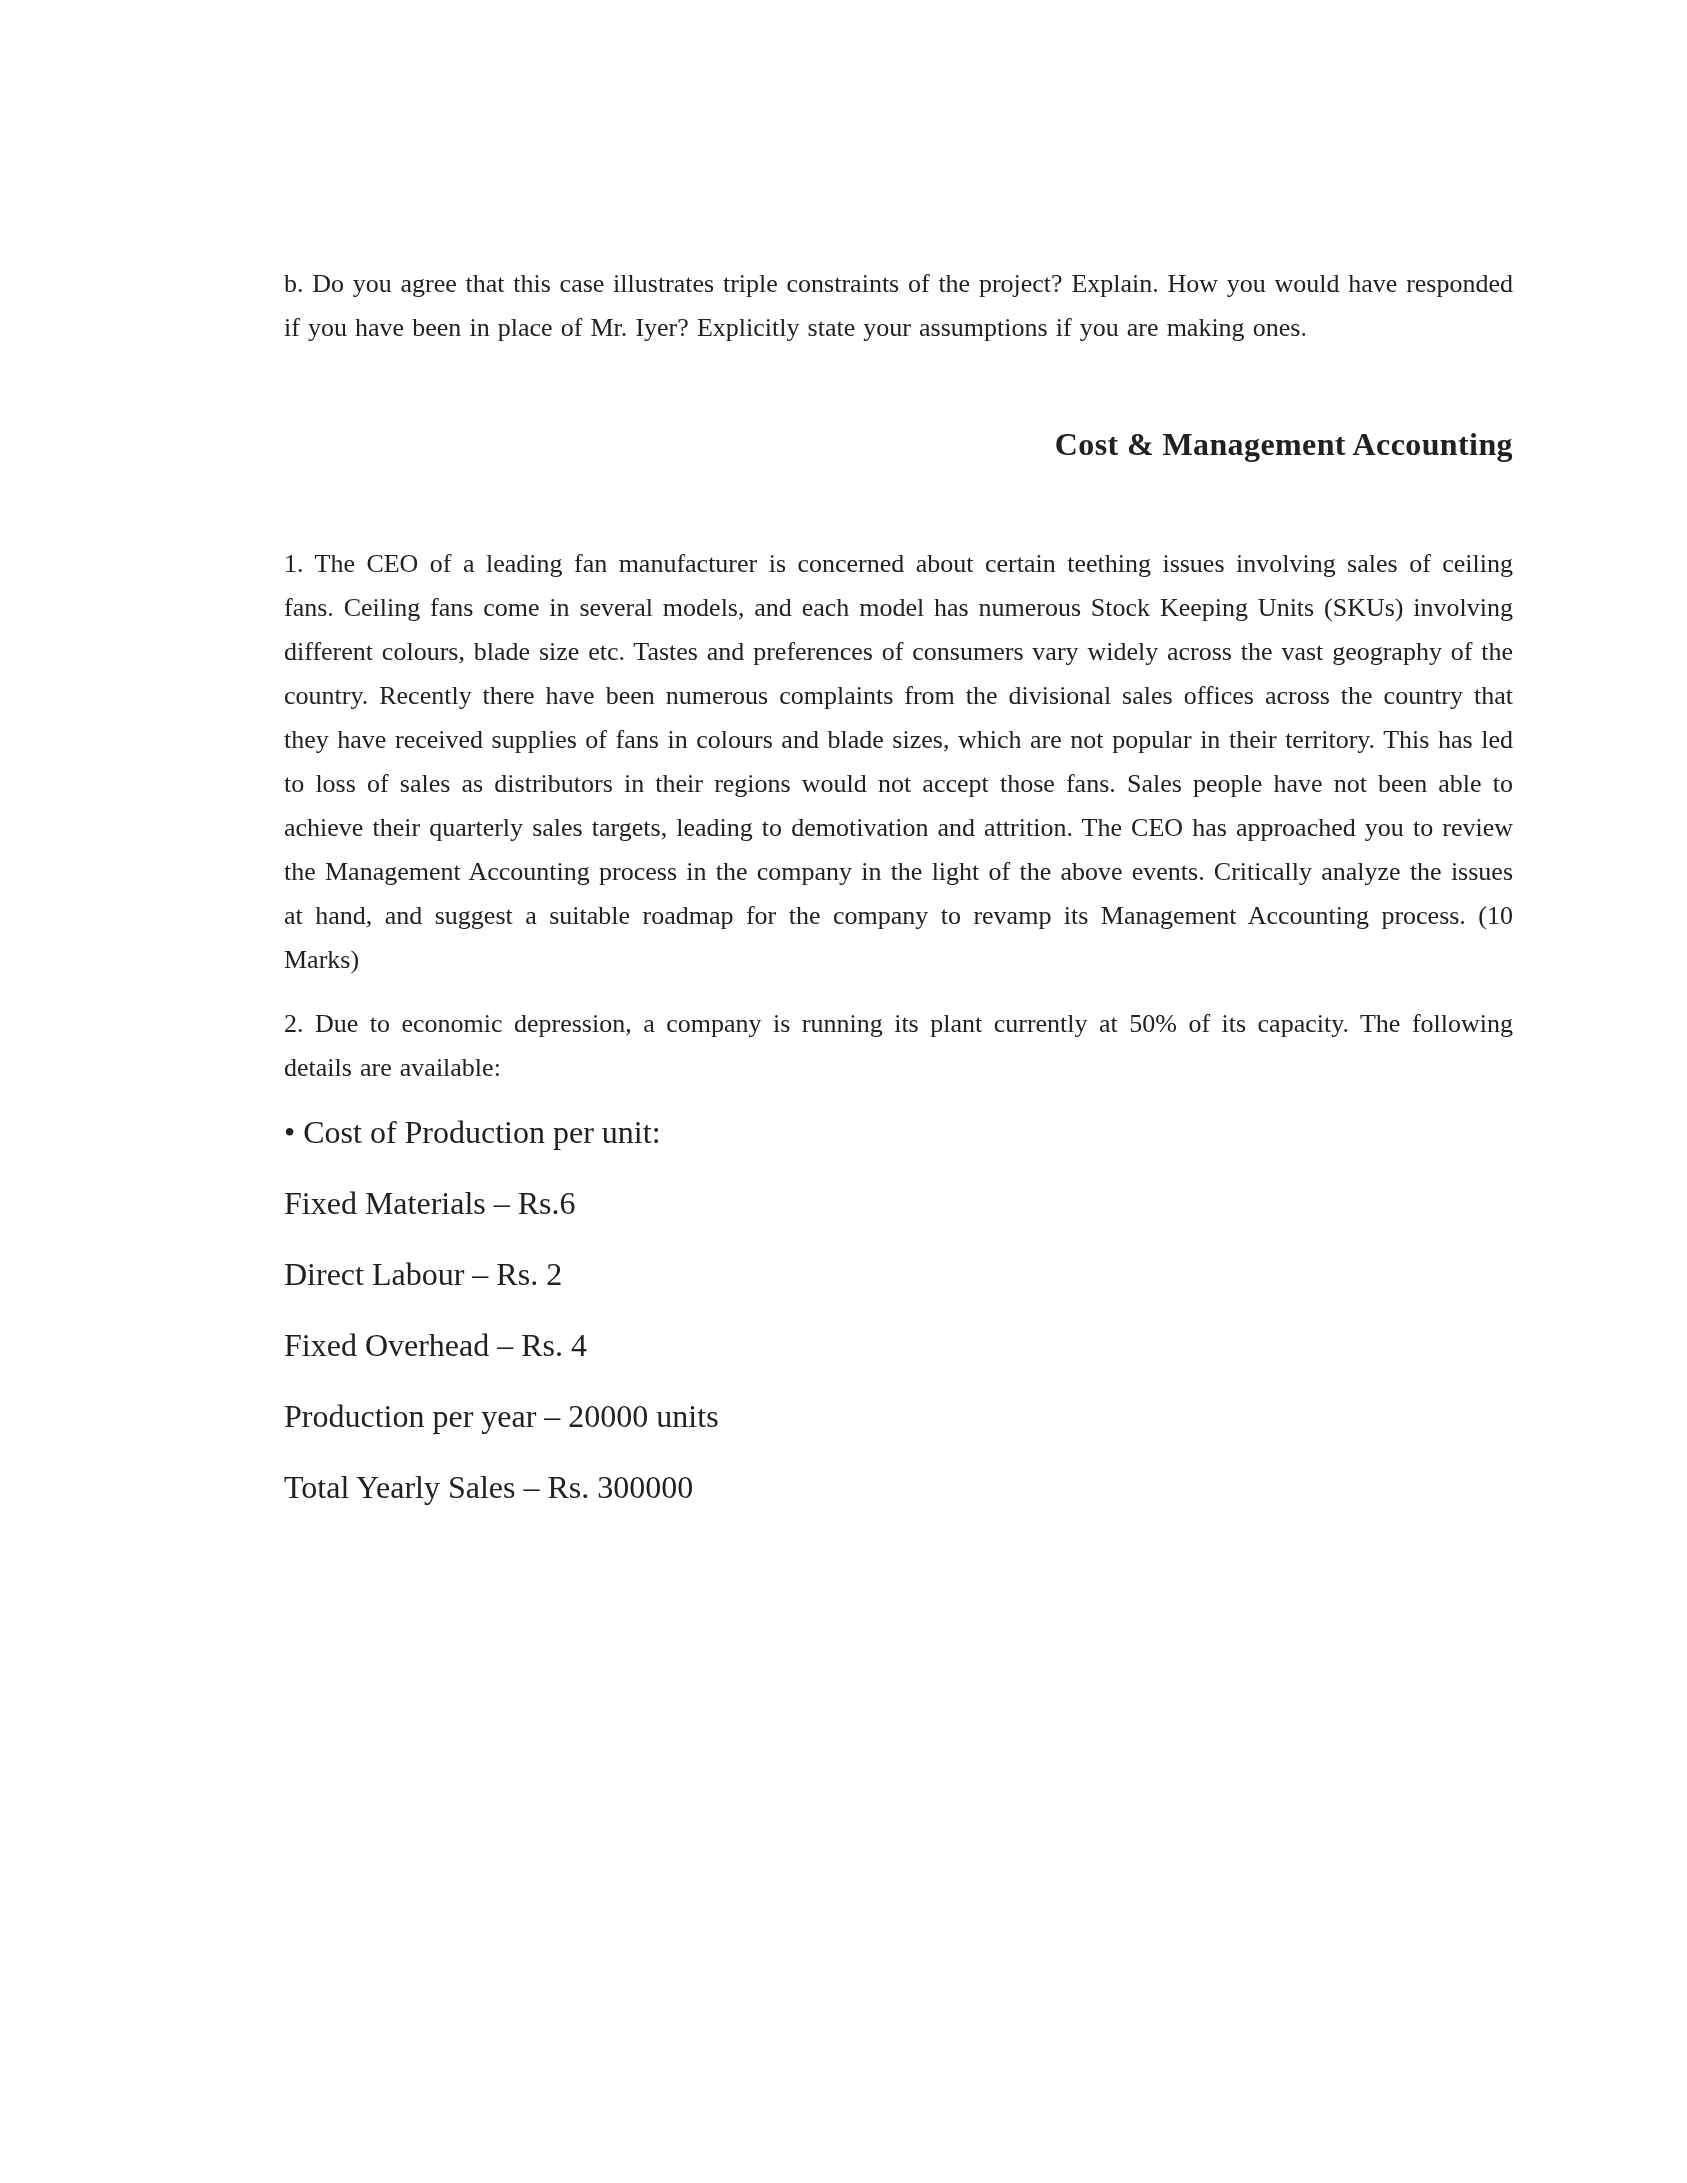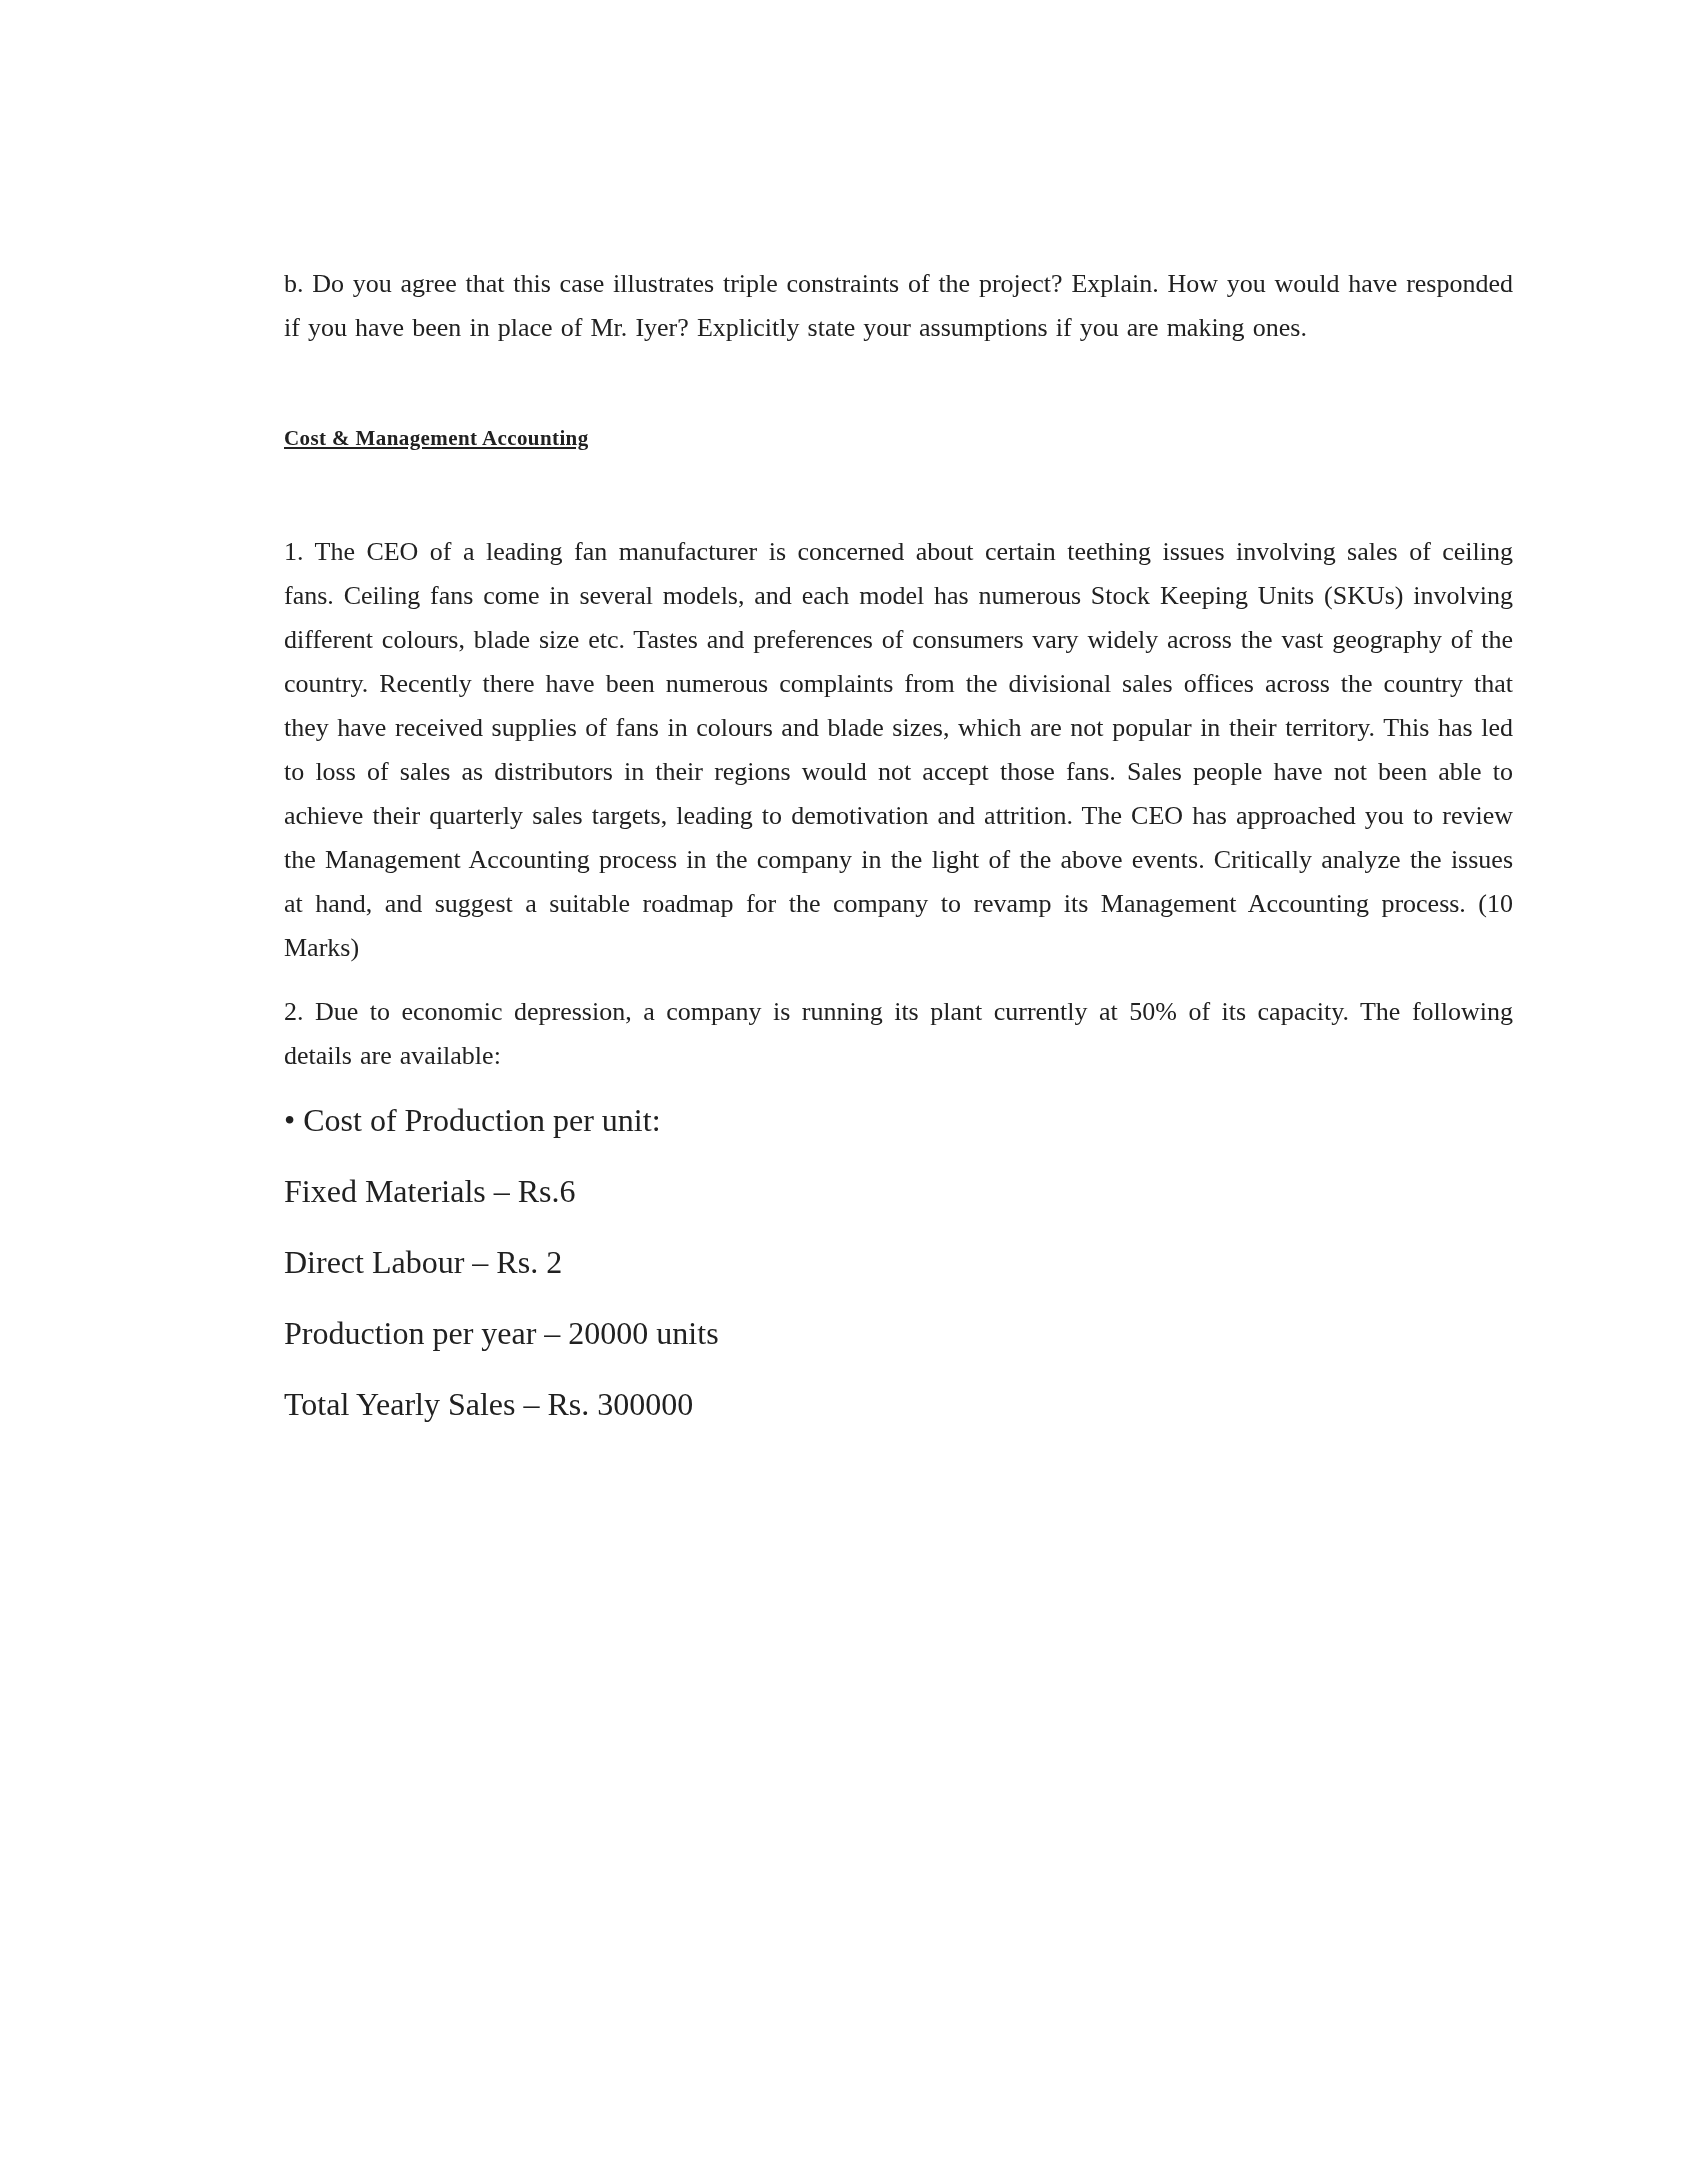--- a/index.html
+++ b/index.html
@@ -24,26 +24,25 @@
     width: 1229px;
   }
   .para {
     font-size: 26px;
     line-height: 44px;
     text-align: justify;
     margin: 0 0 20px 0;
     word-spacing: 1.6px;
   }
   .doc-title {
-    font-size: 21px;
+    font-size: 32px;
     font-weight: bold;
-    text-align: left;
+    text-align: right;
     margin: 76px 0 79px 0;
     letter-spacing: 0.4px;
-    text-decoration: underline;
   }
   .single-line {
     font-size: 32px;
     line-height: 44px;
     text-align: left;
     margin: 0 0 27px 0;
   }
   .bullet-line {
     margin-top: 1.6px;
   }
@@ -62,20 +61,21 @@
 
     <p class="para">2. Due to economic depression, a company is running its plant currently at 50% of its capacity. The following details are available:</p>
 
     <p class="single-line bullet-line">• Cost of Production per unit:</p>
 
     <p class="single-line">Fixed Materials – Rs.6</p>
 
     <p class="single-line">Direct Labour – Rs. 2</p>
 
 
+    <p class="single-line">Fixed Overhead – Rs. 4</p>
 
     <p class="single-line">Production per year – 20000 units</p>
 
 
     <p class="single-line">Total Yearly Sales – Rs. 300000</p>
 
   </div>
 </div>
 
 

